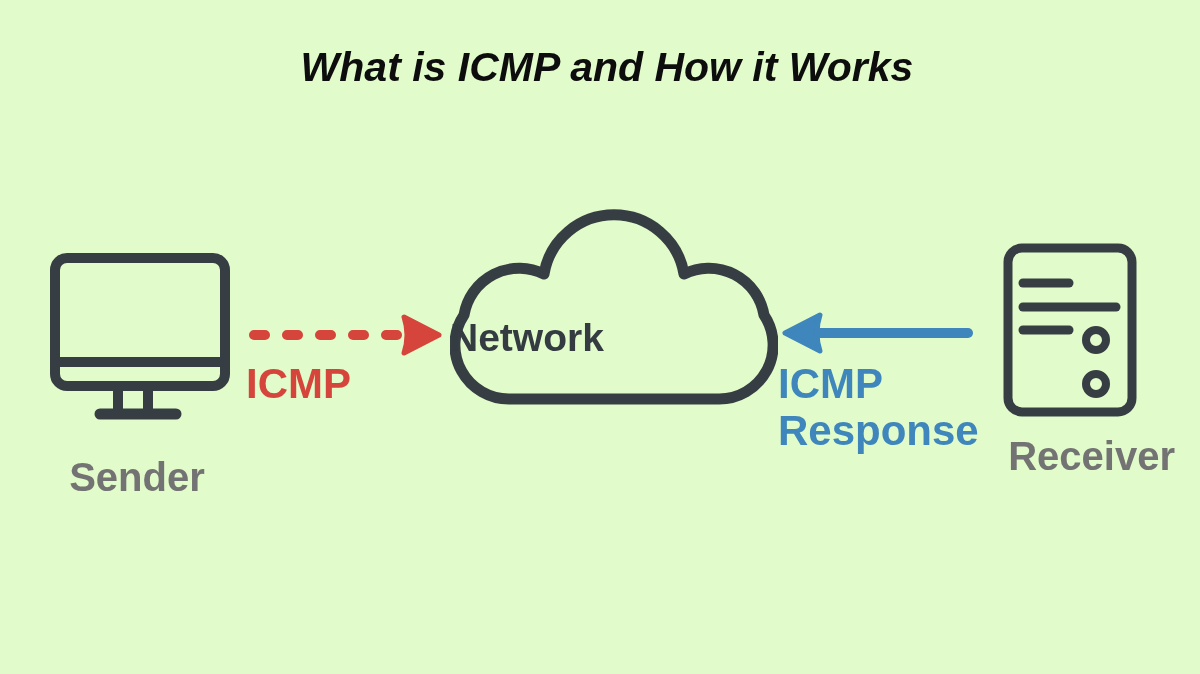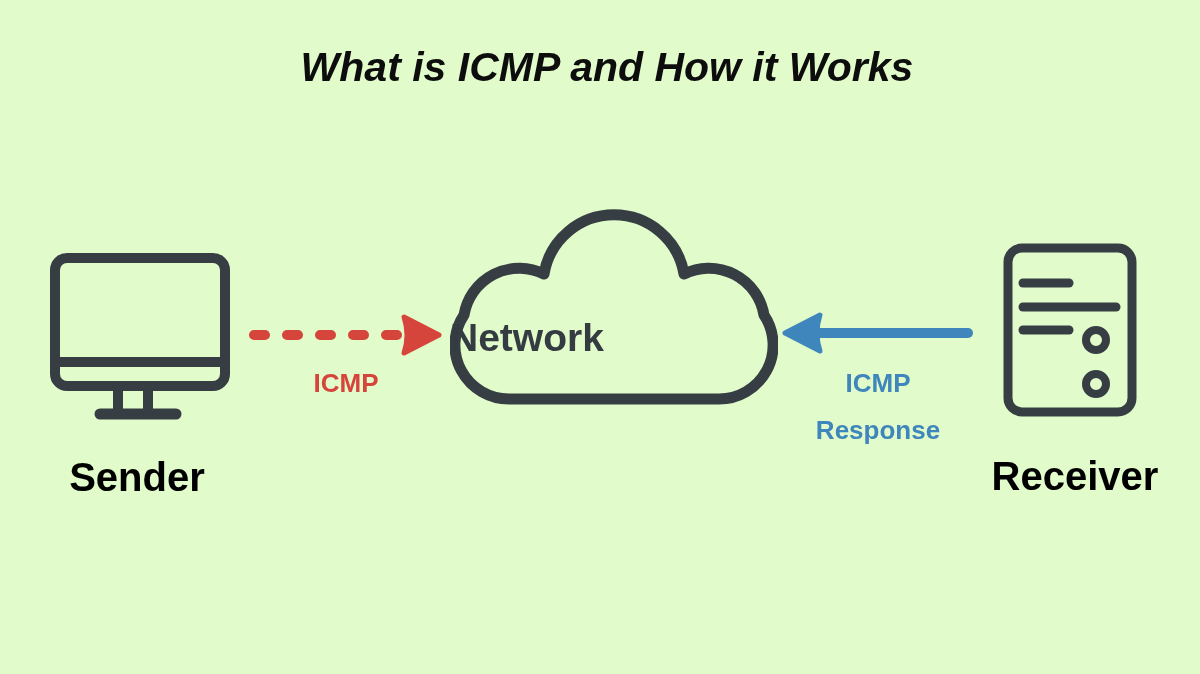--- a/index.html
+++ b/index.html
@@ -25,39 +25,38 @@
     font-weight: 700;
     font-style: italic;
     color: #0d0d0d;
     letter-spacing: 0px;
   }
 
   .node-label {
     text-align: center;
     font-size: 40px;
     font-weight: 700;
-    color: #000000;
+    color: #737373;
   }
   .sender-label   { left: 37px;  top: 455px; width: 200px; }
-  .receiver-label { left: 975px; top: 454px; width: 200px; }
+  .receiver-label { left: 975px; top: 434px; width: 200px; text-align: right; }
 
   .network-label {
     left: 450px;
     top: 316px;
     width: 328px;
     text-align: left;
     font-size: 39px;
     font-weight: 700;
     color: #343c42;
   }
 
   .flow-label {
     width: 200px;
-    text-align: center;
-    font-size: 26px;
+    font-size: 42px;
     font-weight: 700;
     line-height: 47px;
   }
   .message-label  { left: 246px; top: 360px; color: #d6453b; }
   .response-label { left: 778px; top: 360px; color: #3e86bc; }
 
   .monitor-svg { left: 48px;   top: 252px; }
   .cloud-svg   { left: 450px;  top: 202px; }
   .server-svg  { left: 1002px; top: 242px; }
   .red-arrow-svg  { left: 246px; top: 311px; }

